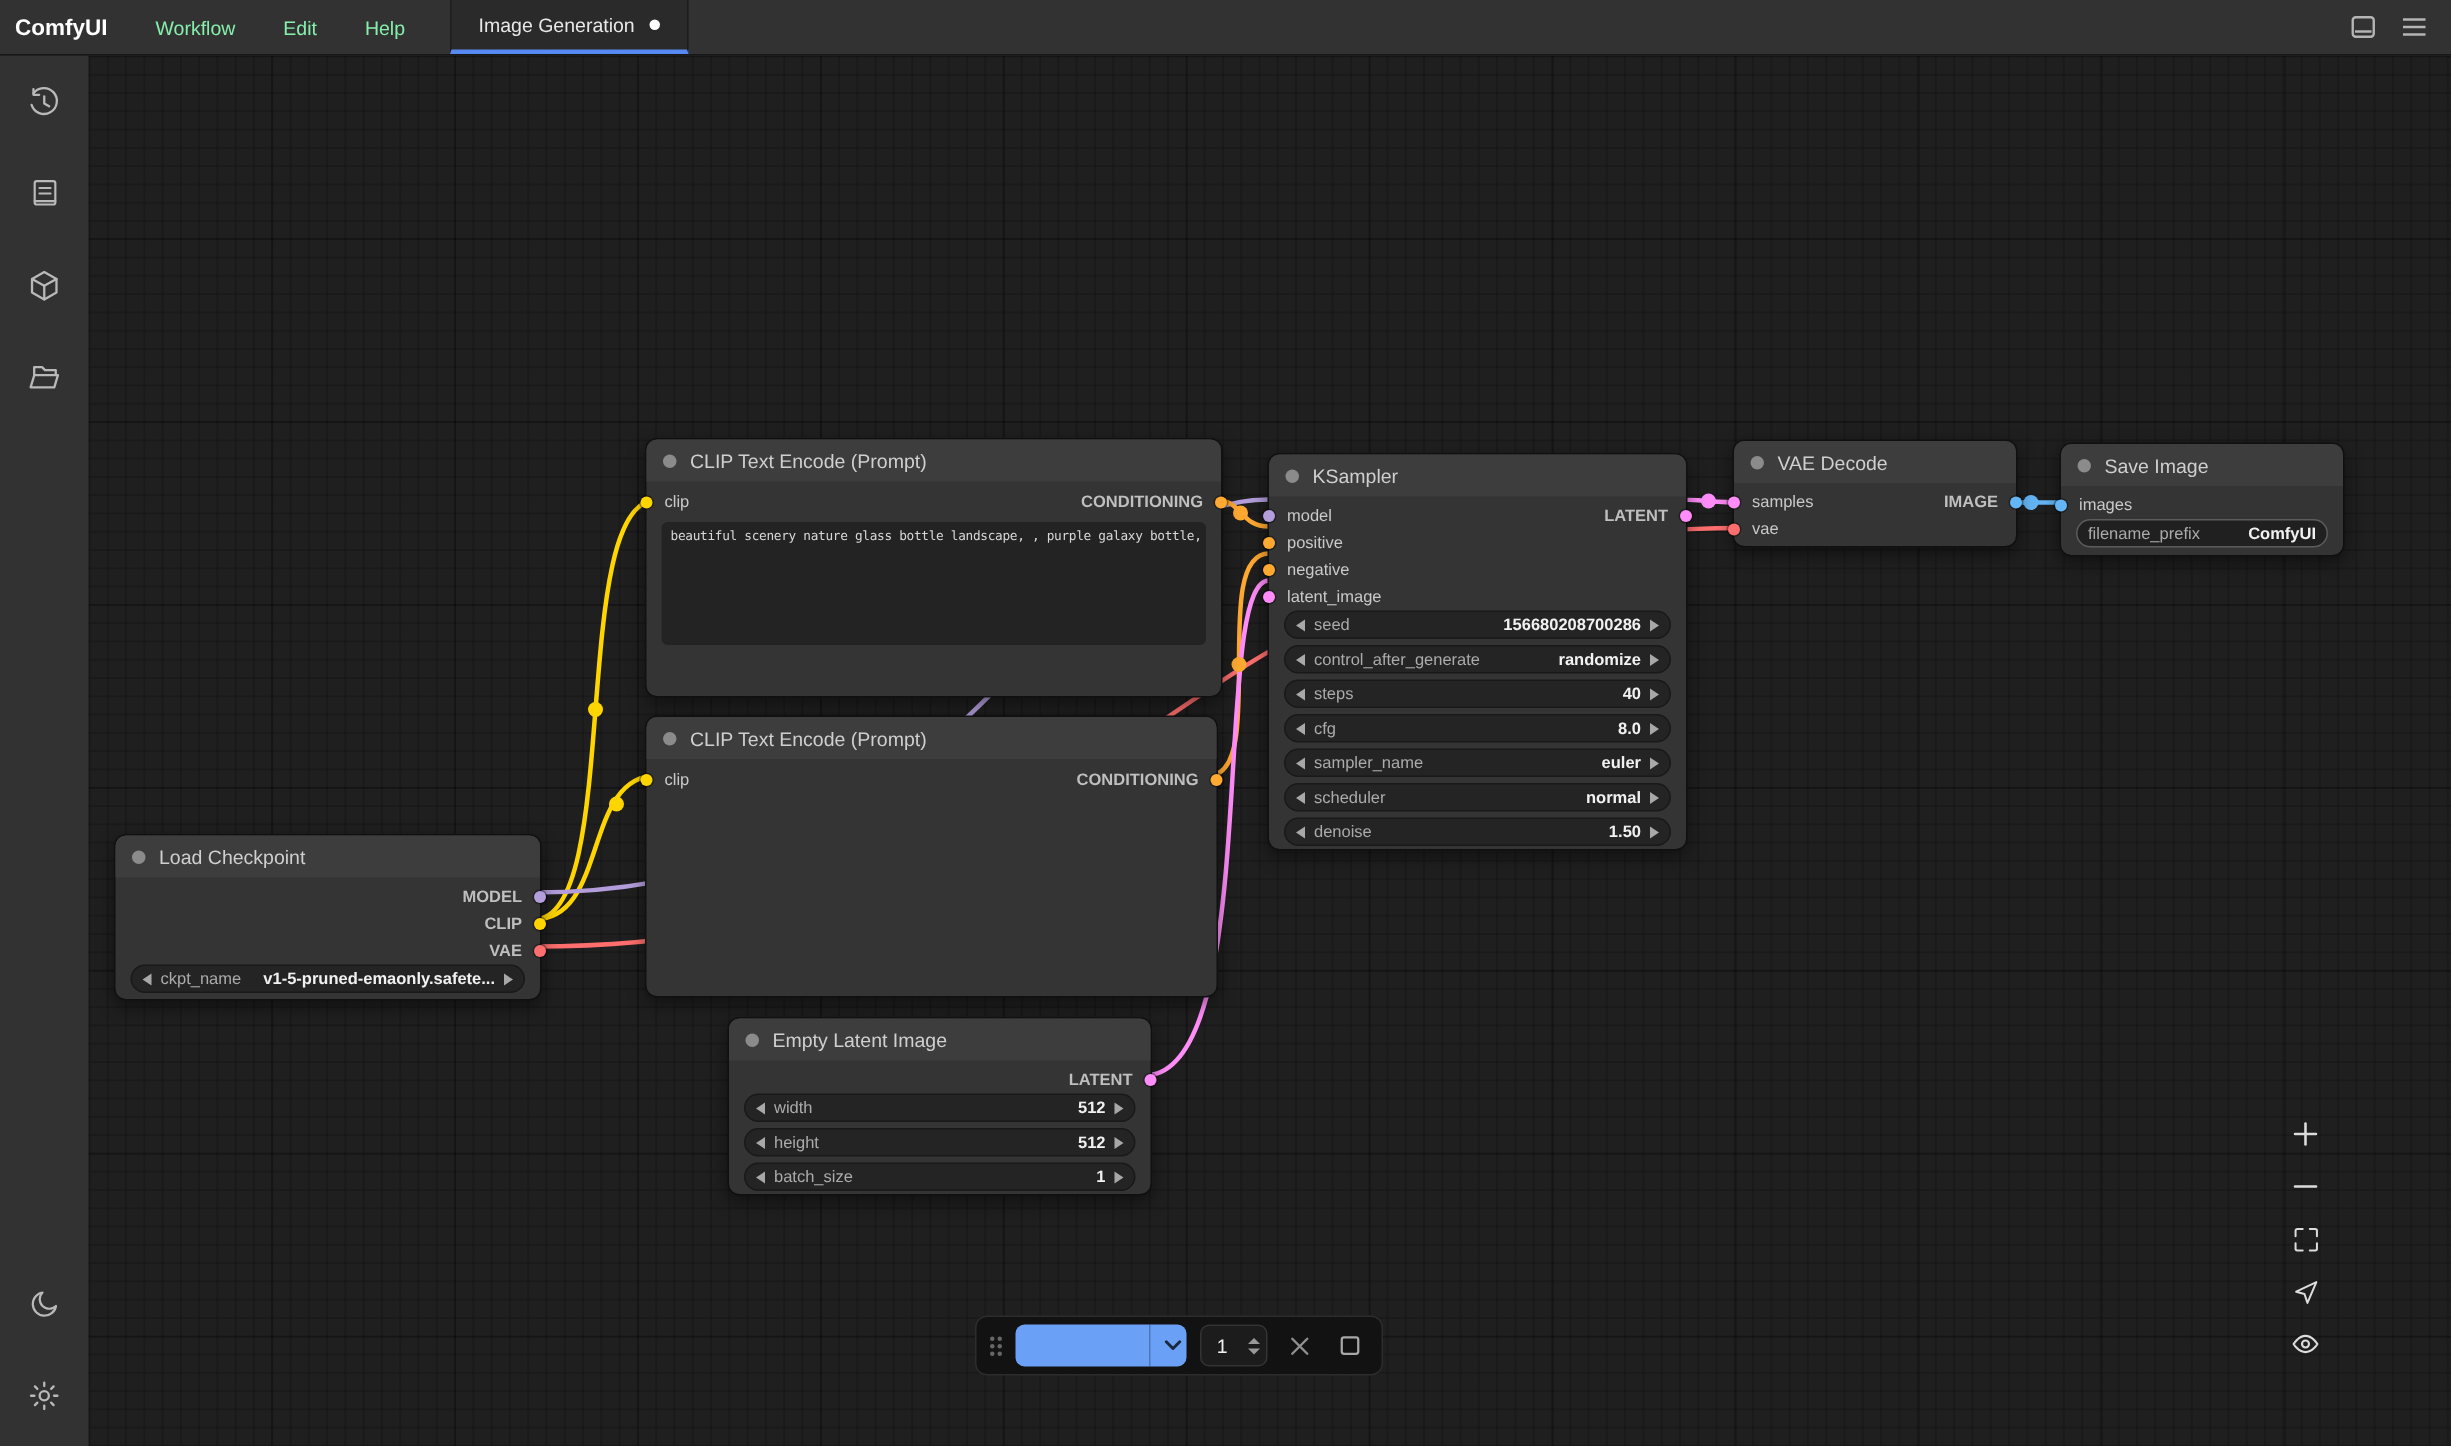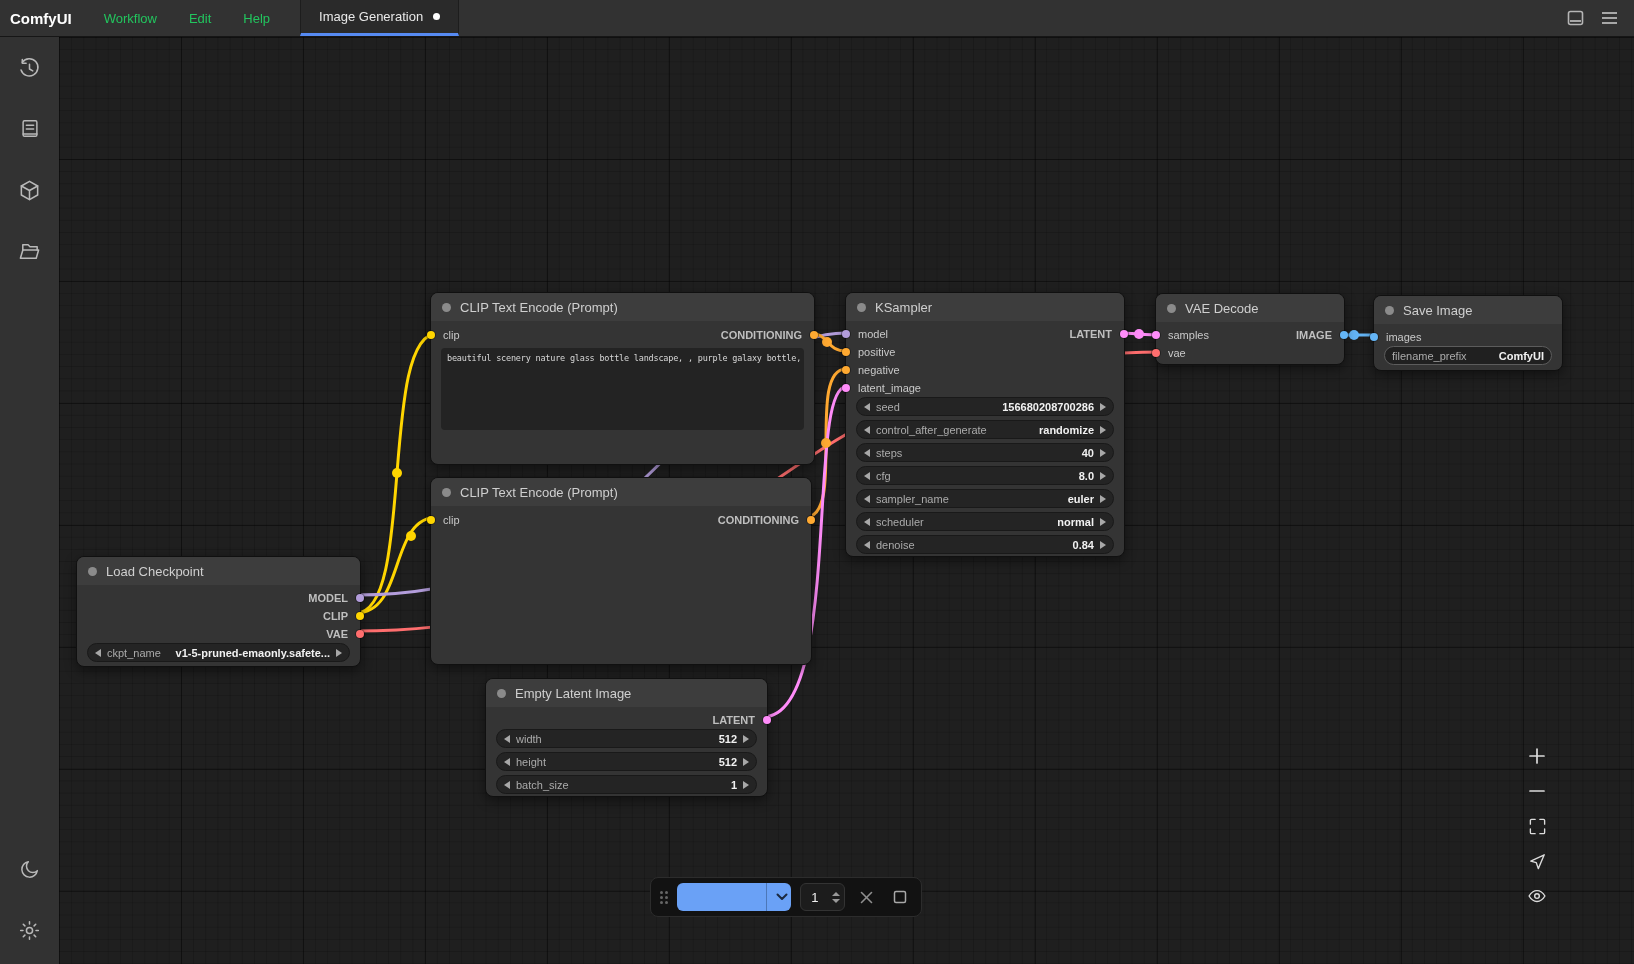--- a/index.html
+++ b/index.html
@@ -4,21 +4,21 @@
 <style>
   * { box-sizing: border-box; }
   body { margin:0; background:#111; font-family:"Liberation Sans", sans-serif; }
   .app { position:relative; width:1634px; height:964px; overflow:hidden; background:#1e1e1e; }
 
   
   .menubar { position:absolute; top:0; left:0; right:0; height:37px; background:#323232;
              display:flex; align-items:stretch; z-index:100; border-bottom:1px solid #161616; }
   .logo { font-weight:bold; font-size:15px; color:#fff; display:flex; align-items:center; padding:0 16px 0 10px; cursor:pointer; }
   .menu-items { display:flex; align-items:stretch; }
-  .menu-item { display:flex; align-items:center; padding:0 16px; font-size:13px; color:#22c55e; cursor:pointer; }
+  .menu-item { display:flex; align-items:center; padding:0 16px; font-size:13px; color:#86efac; cursor:pointer; }
   .tab { margin-left:14px; display:flex; align-items:center; gap:10px; padding:0 18px; font-size:13px; color:#e8e8e8;
          background:#2a2a2a; border-left:1px solid #1d1d1d; border-right:1px solid #1d1d1d; border-bottom:3px solid #568af2; cursor:pointer; }
   .tab .unsaved-dot { width:7px; height:7px; border-radius:50%; background:#fff; }
   .menubar-spacer { flex:1; }
   .mb-iconbtn { width:34px; display:flex; align-items:center; justify-content:center; cursor:pointer; color:#b5b5b5; }
   .mb-iconbtn svg { stroke:#b5b5b5; }
 
   
   .sidebar { position:absolute; top:37px; left:0; bottom:0; width:59px; background:#323232; z-index:90;
              display:flex; flex-direction:column; align-items:center; }
@@ -241,21 +241,21 @@
         <div class="prow" style="height:20px;">
           <span class="pin in" style="background-color: rgb(255, 213, 0);"></span>
           <span class="plabel">clip</span>
           <span class="rowflex"></span>
           <span class="plabel out">CONDITIONING</span>
           <span class="pin out" style="background-color: rgb(255, 169, 49);"></span>
         </div>
       </div>
     </div>
 
-    <div class="node" style="left:786px;top:255px;width:280px;height:265px;">
+    <div class="node" style="left:786px;top:265px;width:280px;height:265px;">
       <div class="nhead">
         <span class="ndot" style="background-color: rgb(139, 139, 139);"></span>
         <span class="ntitle">KSampler</span>
       </div>
       <div class="nbody">
         <div class="prow">
           <span class="pin in" style="background-color: rgb(179, 157, 219);"></span>
           <span class="plabel">model</span>
           <span class="rowflex"></span>
           <span class="plabel out">LATENT</span>
@@ -305,21 +305,21 @@
           </div>
         <div class="widget">
             <span class="arr l"></span>
             <span class="wlabel">scheduler</span>
             <span class="wvalue">normal</span>
             <span class="arr r"></span>
           </div>
         <div class="widget">
             <span class="arr l"></span>
             <span class="wlabel">denoise</span>
-            <span class="wvalue">0.84</span>
+            <span class="wvalue">1.50</span>
             <span class="arr r"></span>
           </div>
       </div>
     </div>
 
     <div class="node" style="left:1096px;top:256px;width:190px;height:72px;">
       <div class="nhead">
         <span class="ndot" style="background-color: rgb(139, 139, 139);"></span>
         <span class="ntitle">VAE Decode</span>
       </div>

